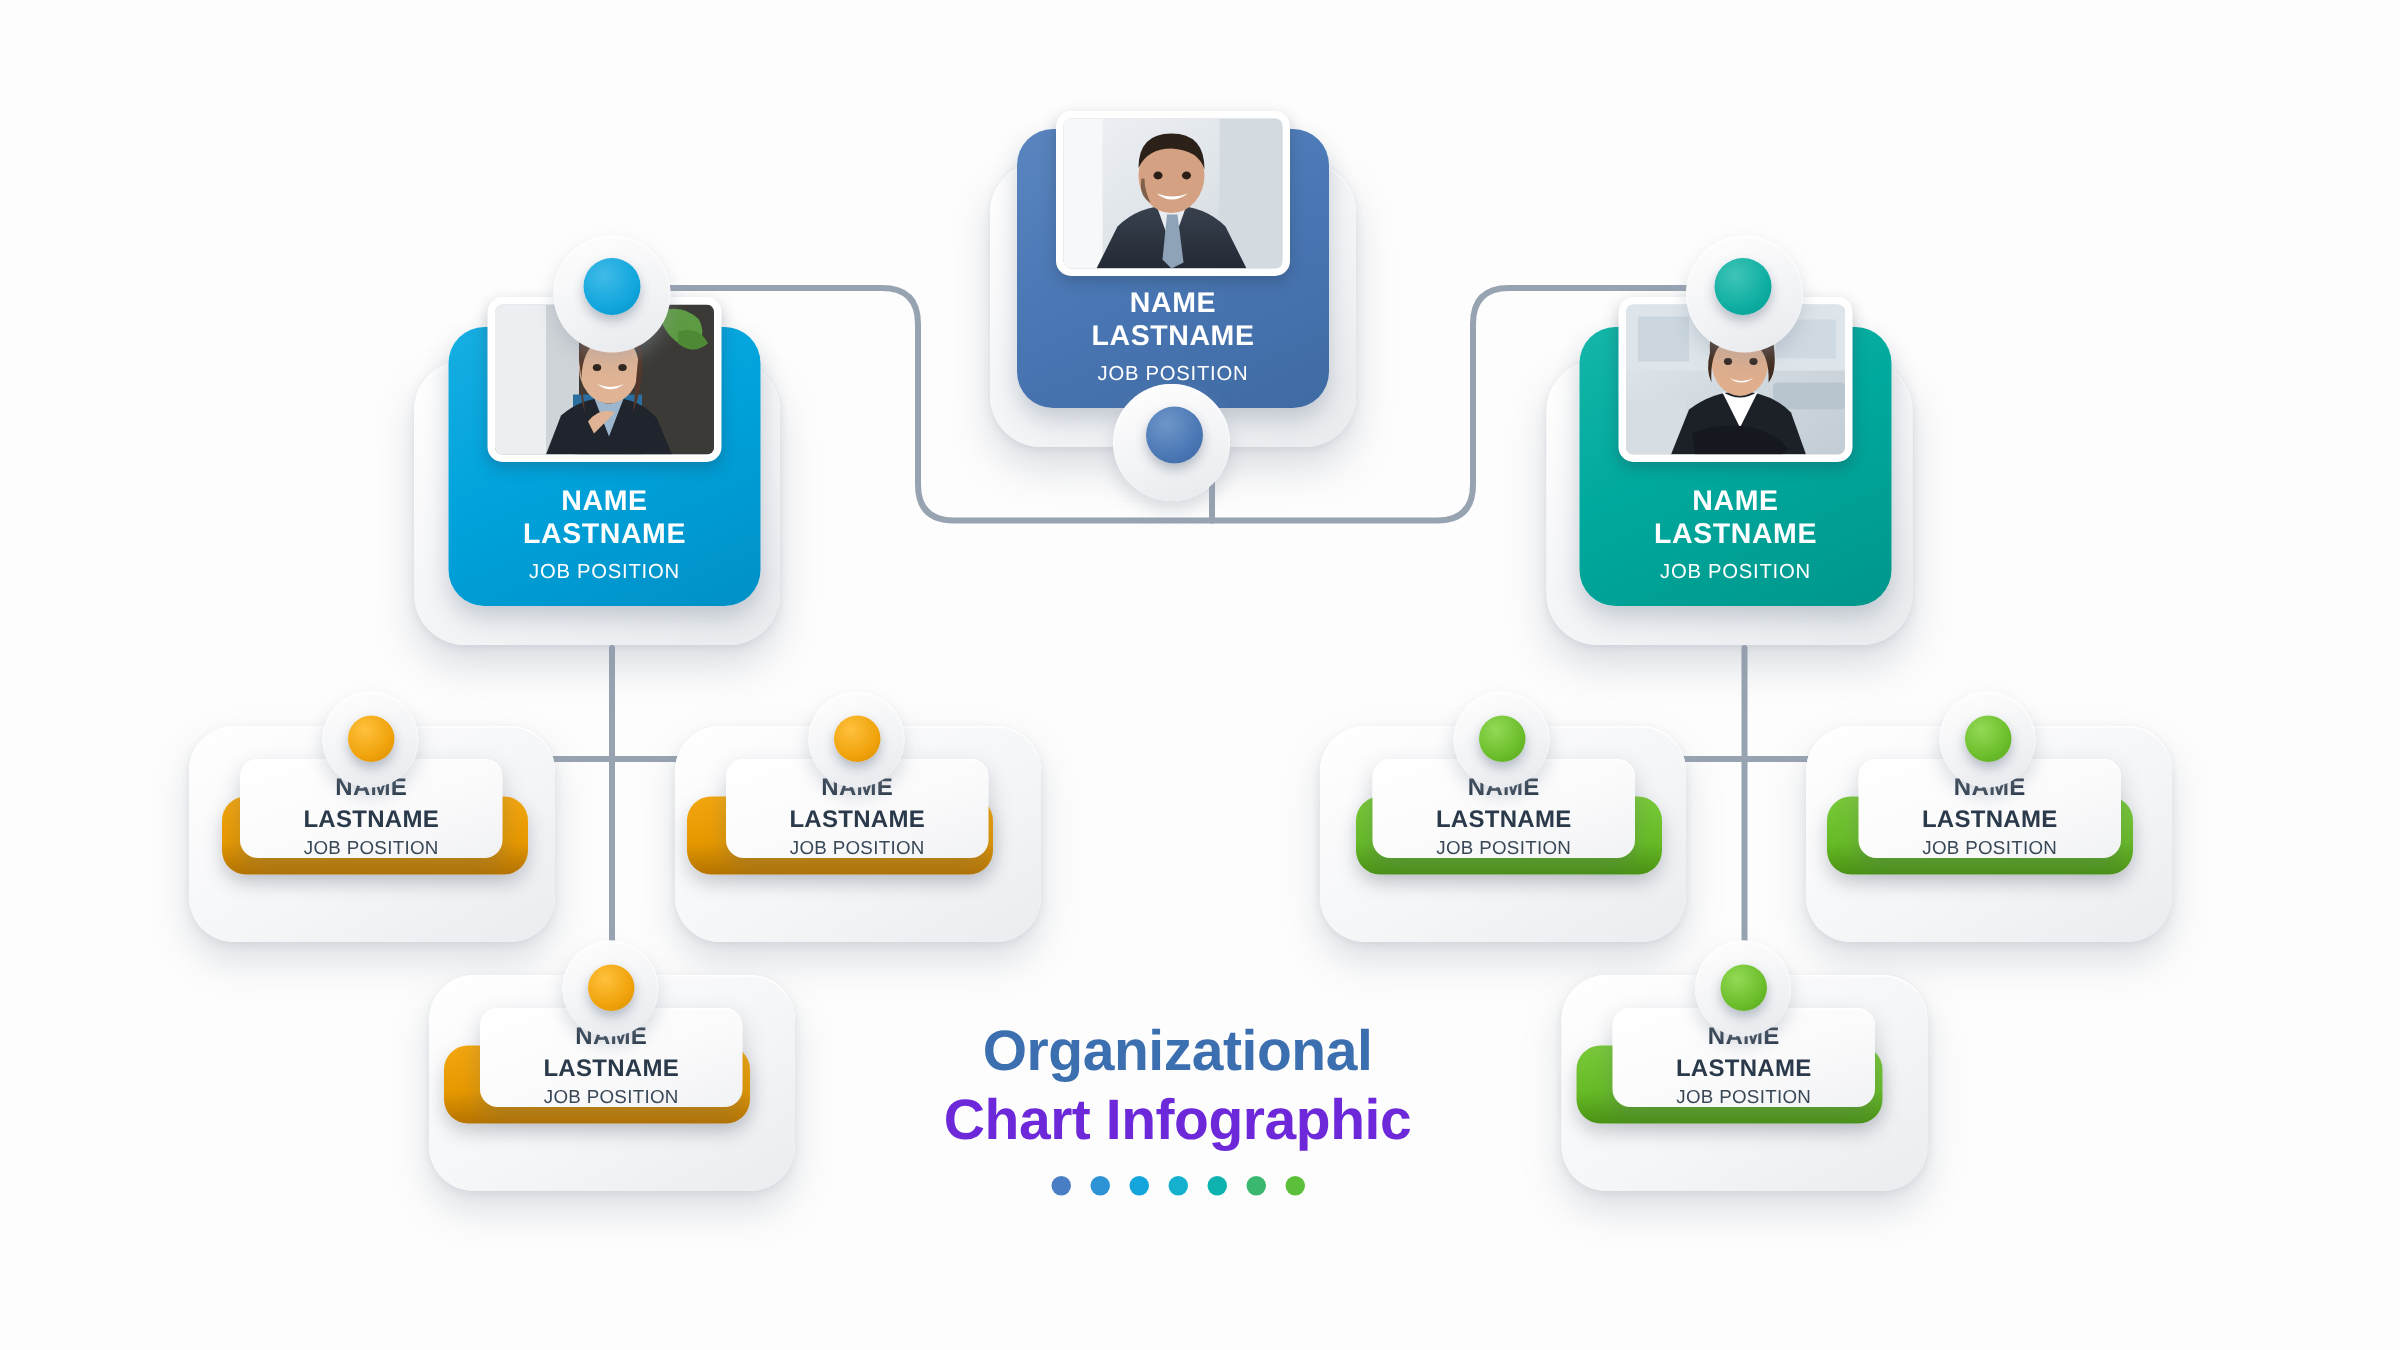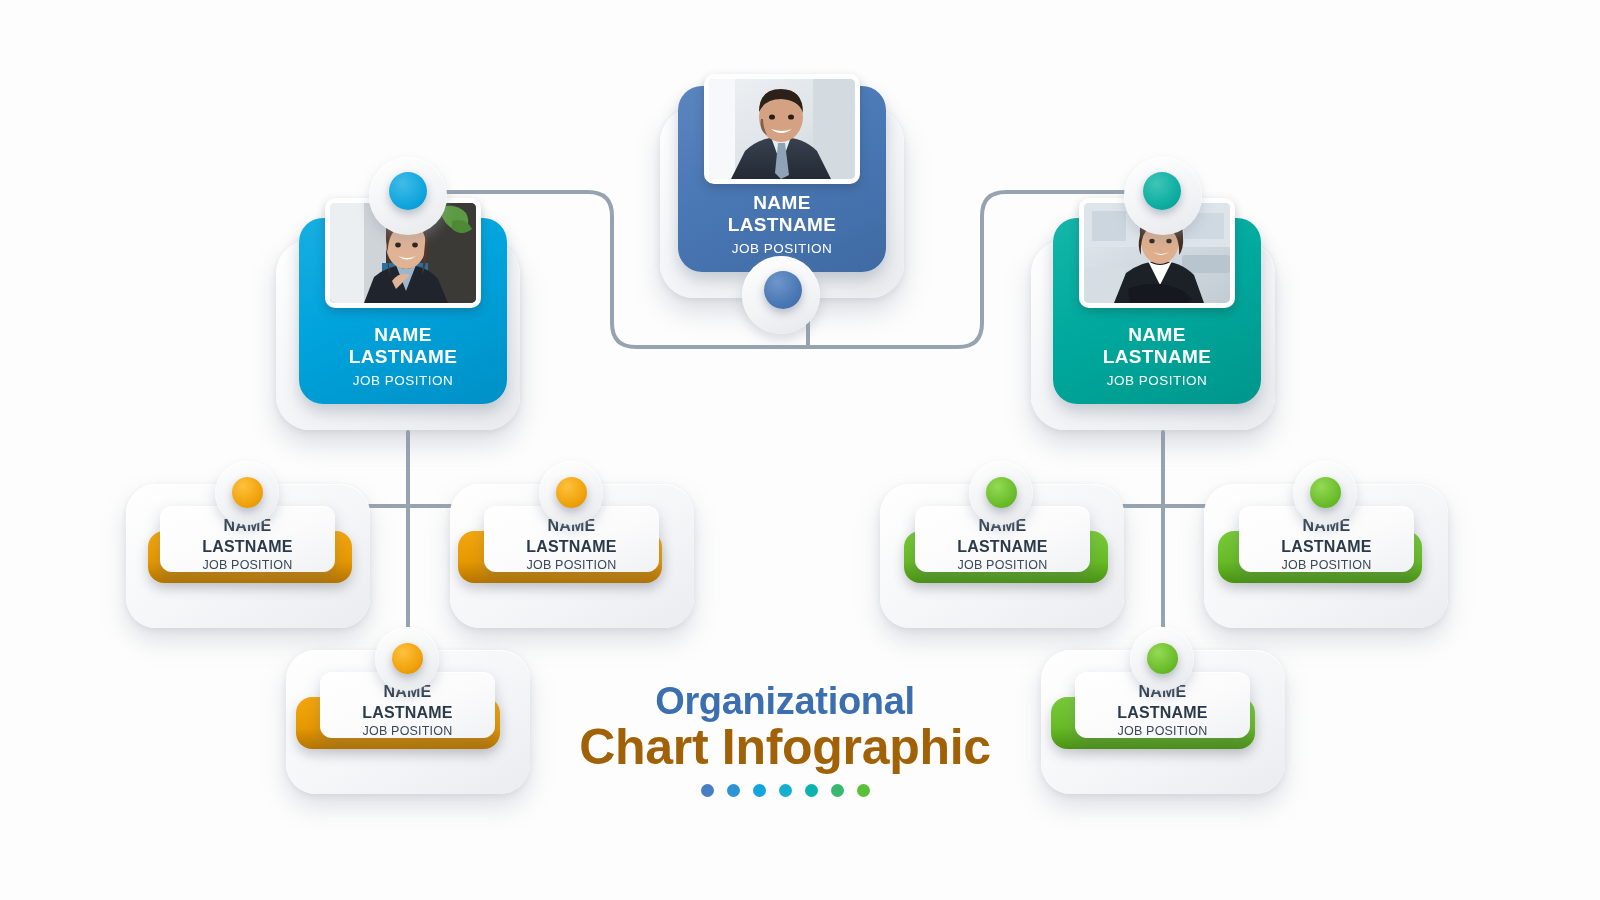--- a/index.html
+++ b/index.html
@@ -150,23 +150,23 @@
     z-index: 3;
   }
   #title-line1 {
     font-size: 38px;
     font-weight: bold;
     color: #3b6fb0;
     line-height: 46px;
     letter-spacing: -.3px;
   }
   #title-line2 {
-    font-size: 50px;
+    font-size: 38px;
     font-weight: bold;
-    color: #a16207;
+    color: #6d28d9;
     line-height: 46px;
     letter-spacing: -.3px;
   }
   #dots {
     margin-top: 14px;
     display: flex;
     justify-content: center;
     gap: 13px;
   }
   #dots .dot {

